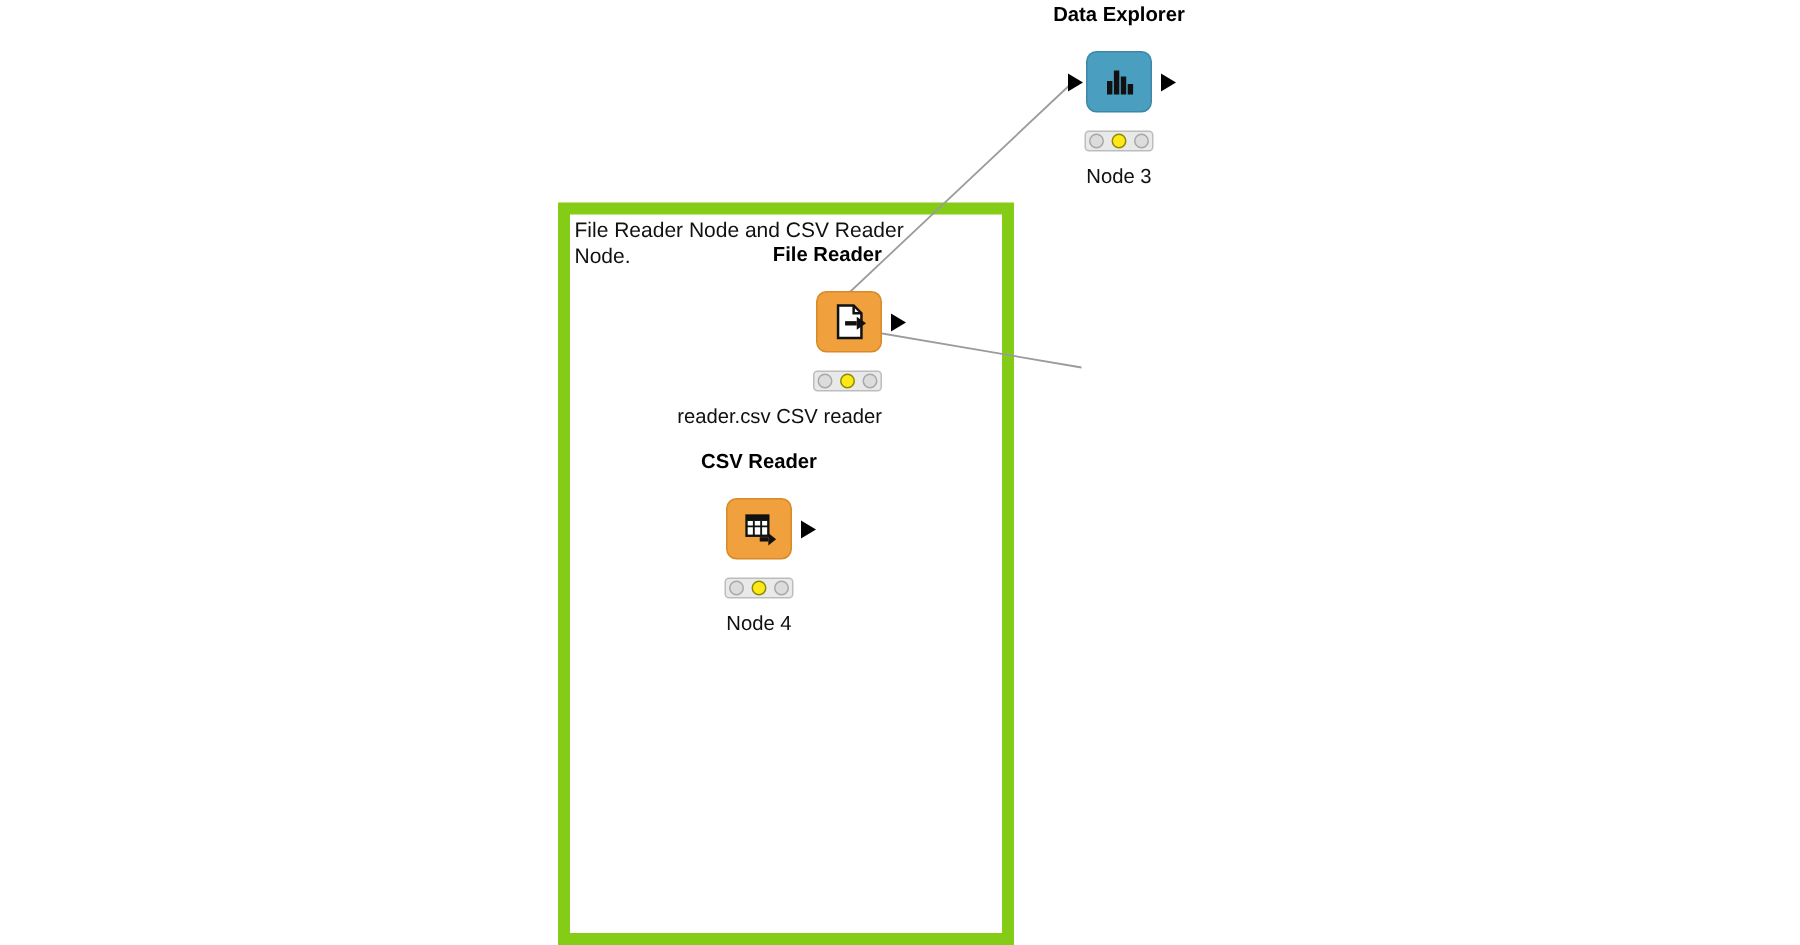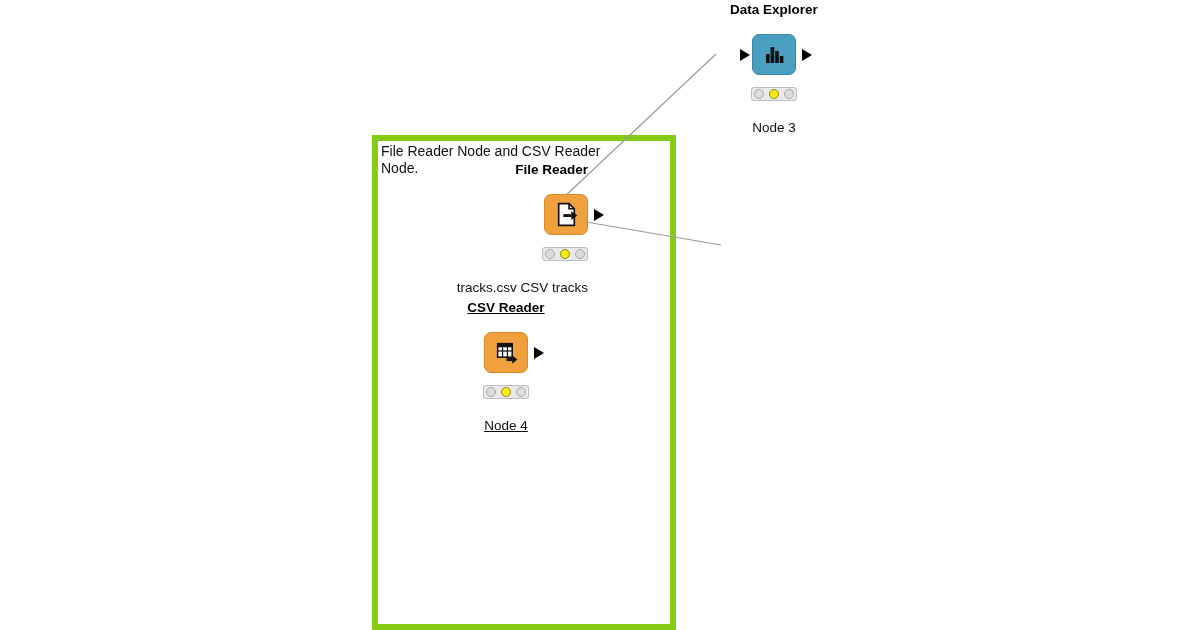--- a/index.html
+++ b/index.html
@@ -1,21 +1,21 @@
 <!DOCTYPE html>
 <html><head>
 <meta charset="utf-8">
 <style>
   * { margin:0; padding:0; box-sizing:border-box; }
   html,body { width:1200px; height:630px; background:#ffffff; font-family:"Liberation Sans", sans-serif; }
   #canvas { position:relative; width:1200px; height:630px; background:#ffffff; overflow:hidden; }
 
   
   .annotation { position:absolute; left:372px; top:135px; width:304px; height:495px;
-                border:6px solid #84cc16; background:#ffffff; z-index:1; }
+                border:8px solid #84cc16; background:#ffffff; z-index:1; }
   .annotation-text { padding:2px 3px; width:245px; font-size:14px; line-height:1.22; color:#111; }
 
   
   #wires { position:absolute; left:0; top:0; z-index:2; }
   #wires line { stroke:#9B9B9B; stroke-width:1.2; }
 
   
   .node { position:absolute; width:160px; display:flex; flex-direction:column; align-items:center; z-index:3; }
   .node-title { font-size:13.5px; font-weight:bold; color:#000; height:17px; white-space:nowrap; }
   .node-body-wrap { position:relative; margin-top:15px; }
@@ -31,21 +31,21 @@
 
   
   .traffic-light { margin-top:12px; width:46px; height:14px; background:#E9E9E9;
                    border:1px solid #BDBDBD; border-radius:3px; display:flex;
                    align-items:center; justify-content:space-between; padding:0 2px; position:relative; }
   .lamp { width:10px; height:10px; border-radius:50%; background:#DCDCDC; border:1px solid #A8A8A8; }
   .lamp.yellow { background:#FFE818; border-color:#8C8C00; }
   .lamp.red    { background:#E64C3C; border-color:#8C1A10; }
   .warn { position:absolute; left:50%; top:-3px; transform:translateX(-50%); }
 
-  .node-label { margin-top:19px; font-size:13.5px; color:#111; white-space:nowrap; }
+  .node-label { margin-top:9px; font-size:13.5px; color:#111; white-space:nowrap; }
 </style>
 </head>
 <body>
 
 <div id="canvas">
 
   <div class="annotation">
     <div class="annotation-text">File Reader Node and CSV Reader Node.</div>
   </div>
 
@@ -65,24 +65,24 @@
           <polygon points="17.5,9.8 17.5,18.2 23.5,14" fill="#111111"></polygon>
         </svg>
       </div>
       <div class="port out"></div>
     </div>
     <div class="traffic-light">
       <span class="lamp"></span>
       <span class="lamp yellow"></span>
       <span class="lamp"></span>
     </div>
-    <div class="node-label">tracks.csv CSV tracks</div>
+    <div class="node-label">reader.csv CSV reader</div>
   </div>
 
-  <div class="node" style="left:426px; top:300px;text-decoration:underline;">
+  <div class="node" style="left:426px; top:300px;">
     <div class="node-title">CSV Reader</div>
     <div class="node-body-wrap">
       <div class="node-body body-orange">
         <svg width="27" height="27" viewBox="0 0 26 26">
           <rect x="4.5" y="4.5" width="14" height="13" fill="#ffffff" stroke="#111111" stroke-width="1.5"></rect>
           <rect x="4.5" y="4.5" width="14" height="3.5" fill="#111111"></rect>
           <line x1="4.5" y1="11.5" x2="18.5" y2="11.5" stroke="#111111" stroke-width="1.2"></line>
           <line x1="9.2" y1="8" x2="9.2" y2="17.5" stroke="#111111" stroke-width="1.2"></line>
           <line x1="13.9" y1="8" x2="13.9" y2="17.5" stroke="#111111" stroke-width="1.2"></line>
           <rect x="13" y="18.4" width="5.5" height="2.8" fill="#111111"></rect>
@@ -92,21 +92,21 @@
       <div class="port out"></div>
     </div>
     <div class="traffic-light">
       <span class="lamp"></span>
       <span class="lamp yellow"></span>
       <span class="lamp"></span>
     </div>
     <div class="node-label">Node 4</div>
   </div>
 
-  <div class="node" style="left:694px; top:2px;text-align:center;">
+  <div class="node" style="left:666px; top:2px;text-align:center;">
     <div class="node-title">Data Explorer</div>
     <div class="node-body-wrap">
       <div class="node-body body-teal">
         <svg width="26" height="26" viewBox="0 0 26 26">
           <rect x="5" y="12" width="3.6" height="9" fill="#111111"></rect>
           <rect x="9.6" y="5" width="3.6" height="16" fill="#111111"></rect>
           <rect x="14.2" y="9" width="3.6" height="12" fill="#111111"></rect>
           <rect x="18.8" y="14" width="3.6" height="7" fill="#111111"></rect>
         </svg>
       </div>

